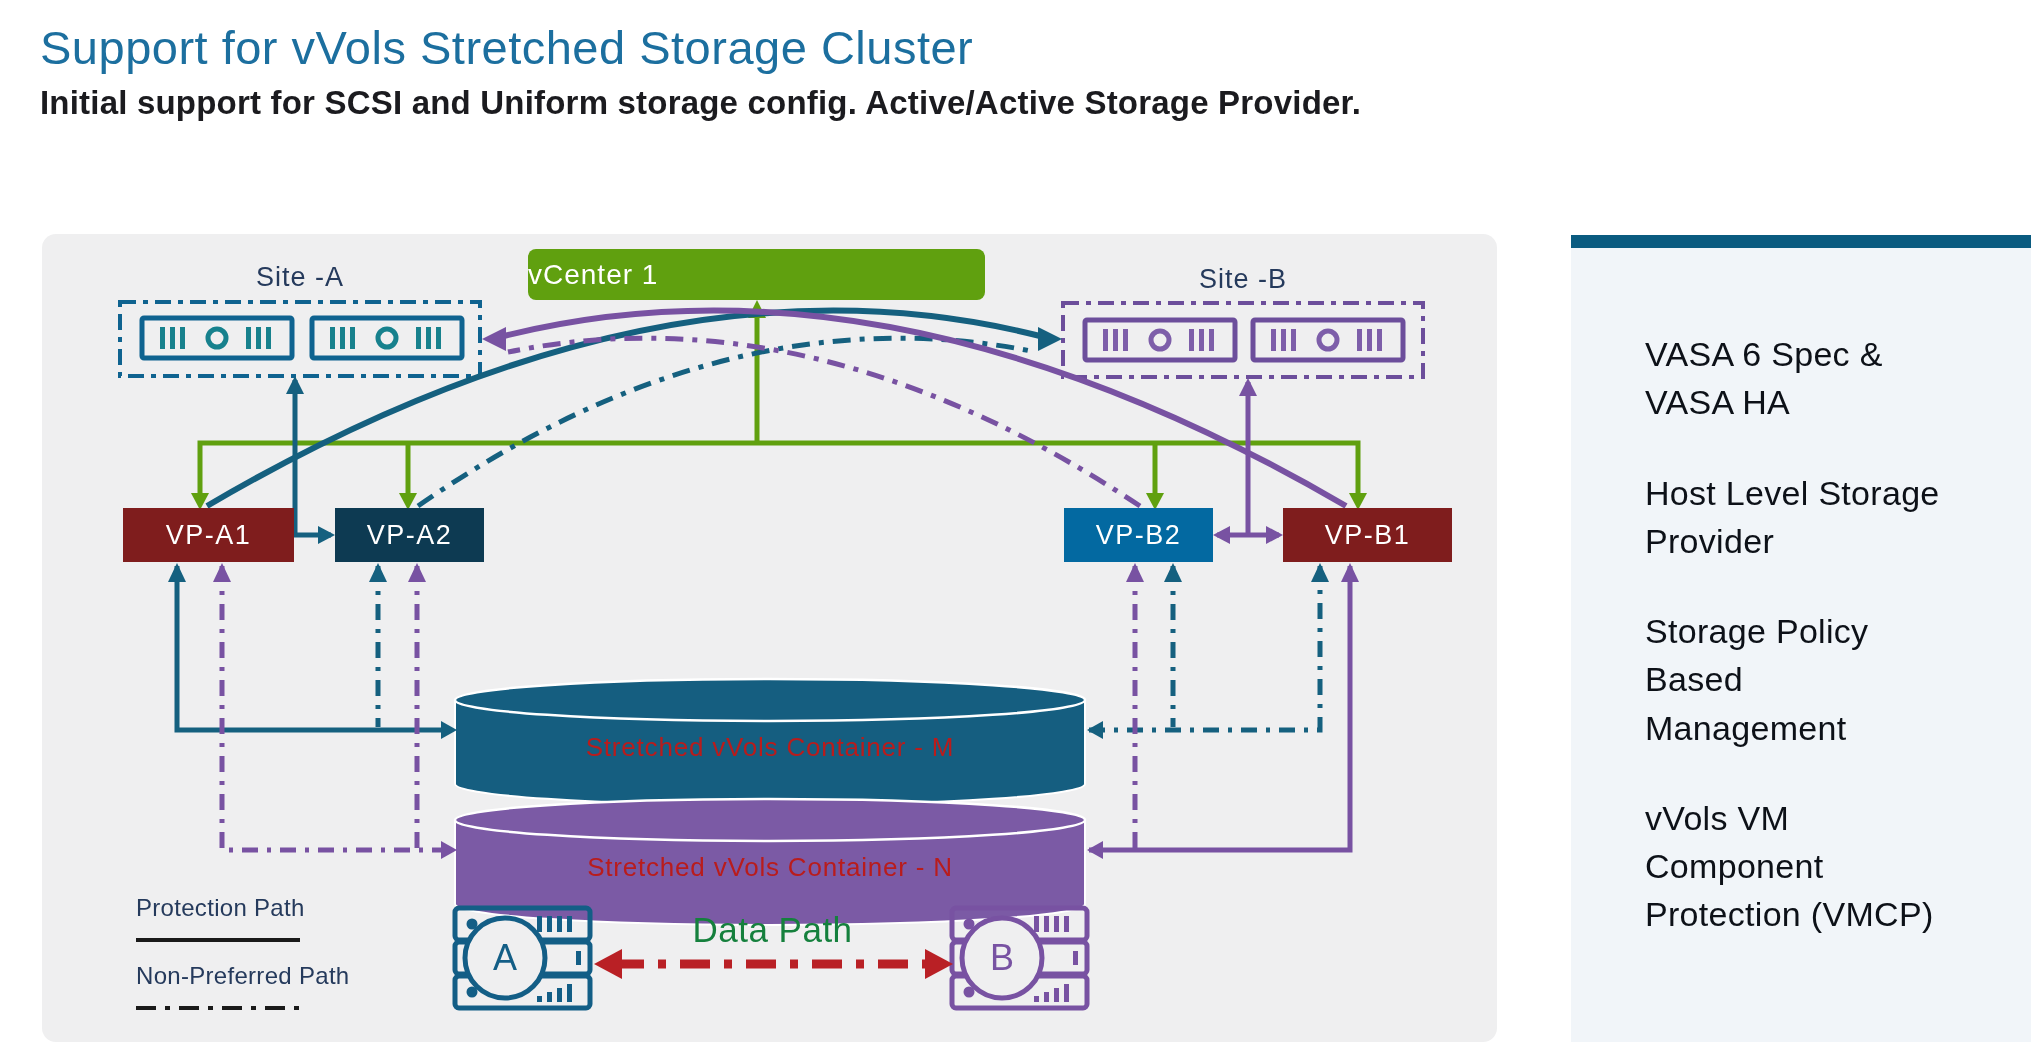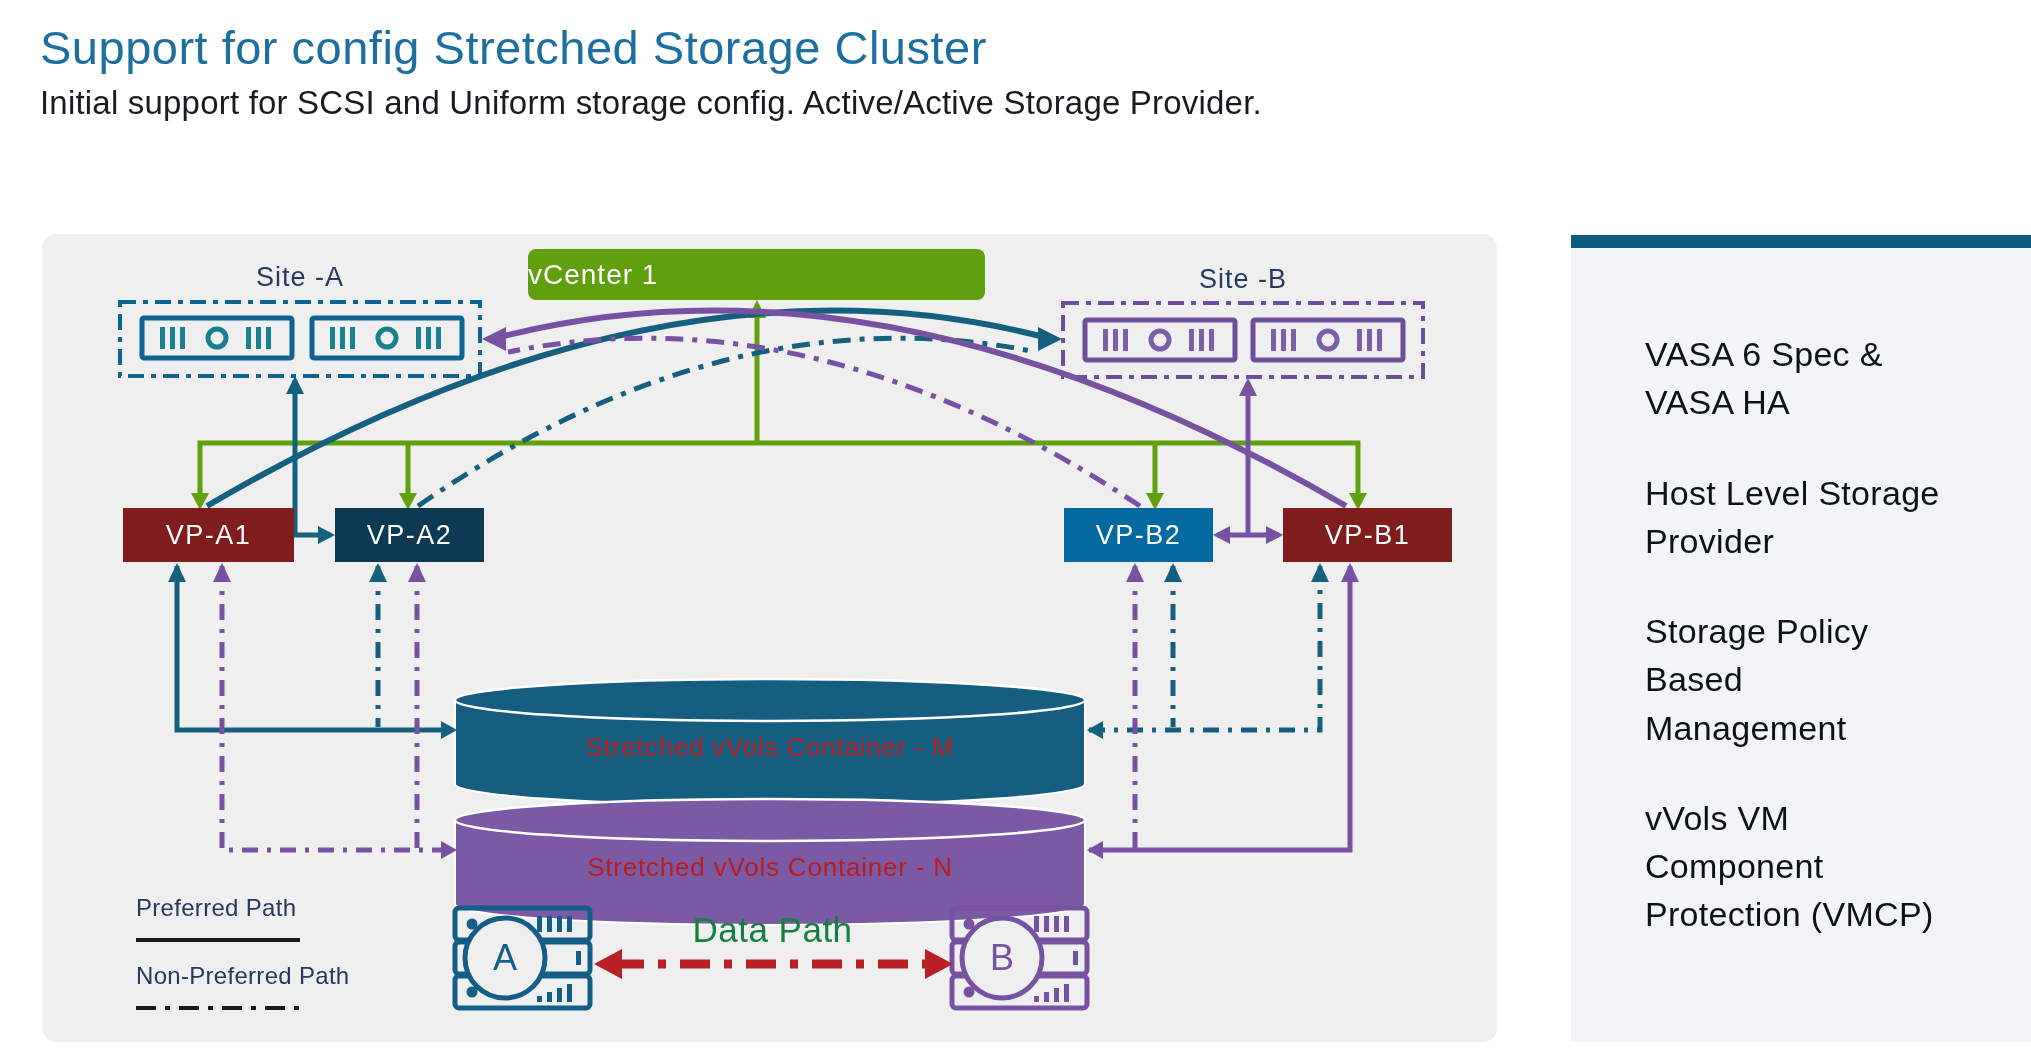--- a/index.html
+++ b/index.html
@@ -5,21 +5,21 @@
   html,body{margin:0;padding:0;background:#ffffff;}
   .page{
     position:relative;width:2031px;height:1057px;background:#ffffff;
     font-family:"Liberation Sans", sans-serif;overflow:hidden;
   }
   .abs{position:absolute;}
   .title{
     left:40px;top:20px;font-size:47px;color:#1C6F9F;font-weight:400;letter-spacing:0.5px;
   }
   .subtitle{
-    left:40px;top:84px;font-size:33px;color:#1B1B1F;font-weight:400;letter-spacing:0.2px;
+    left:40px;top:84px;font-size:33px;color:#1B1B1F;font-weight:700;letter-spacing:0.2px;
   }
   .diagram-panel{
     left:42px;top:234px;width:1455px;height:808px;background:#EFEFF0;border-radius:14px;
   }
   .svg-layer{left:0;top:0;width:2031px;height:1057px;pointer-events:none;}
   .site-label{font-size:27px;color:#253A5C;text-align:center;letter-spacing:1px;}
   .vcenter-box{
     left:528px;top:249px;width:457px;height:51px;background:#60A00F;border-radius:8px;
     color:#ffffff;font-size:28px;text-align:left;line-height:51px;letter-spacing:1px;
   }
@@ -45,21 +45,21 @@
   .sidebar-items{position:absolute;left:60px;top:95px;width:350px;}
   .sidebar-item{
     font-size:34px;line-height:1.42;color:#0D1118;margin-bottom:42px;white-space:pre-line;letter-spacing:0.3px;margin-left:14px;
   }
 </style>
 </head>
 <body>
 
 <div class="page">
 
-  <div class="abs title">Support for config Stretched Storage Cluster</div>
+  <div class="abs title">Support for vVols Stretched Storage Cluster</div>
   <div class="abs subtitle">Initial support for SCSI and Uniform storage config. Active/Active Storage Provider.</div>
 
   <div class="abs diagram-panel"></div>
 
   <svg class="abs svg-layer" viewBox="0 0 2031 1057">
 
     <g>
       <rect x="120" y="302" width="360" height="74" fill="none" stroke="#0F6390" stroke-width="4" stroke-dasharray="16 7 5 7"></rect>
     </g>
 
@@ -266,21 +266,21 @@
   <div class="abs vp-box vp-b1">VP-B1</div>
 
   <div class="abs container-label" style="top:722px;">Stretched vVols Container - M</div>
   <div class="abs container-label" style="top:842px;">Stretched vVols Container - N</div>
 
   <div class="abs array-letter letter-a">A</div>
   <div class="abs array-letter letter-b">B</div>
 
   <div class="abs data-path-label">Data Path</div>
 
-  <div class="abs legend-label" style="top:894px;">Preferred Path</div>
+  <div class="abs legend-label" style="top:894px;">Protection Path</div>
   <div class="abs legend-label" style="top:962px;">Non-Preferred Path</div>
 
   <div class="abs sidebar">
     <div class="sidebar-topbar"></div>
     <div class="sidebar-items">
       <div class="sidebar-item">VASA 6 Spec &amp;
 VASA HA</div>
       <div class="sidebar-item">Host Level Storage
 Provider</div>
       <div class="sidebar-item">Storage Policy

